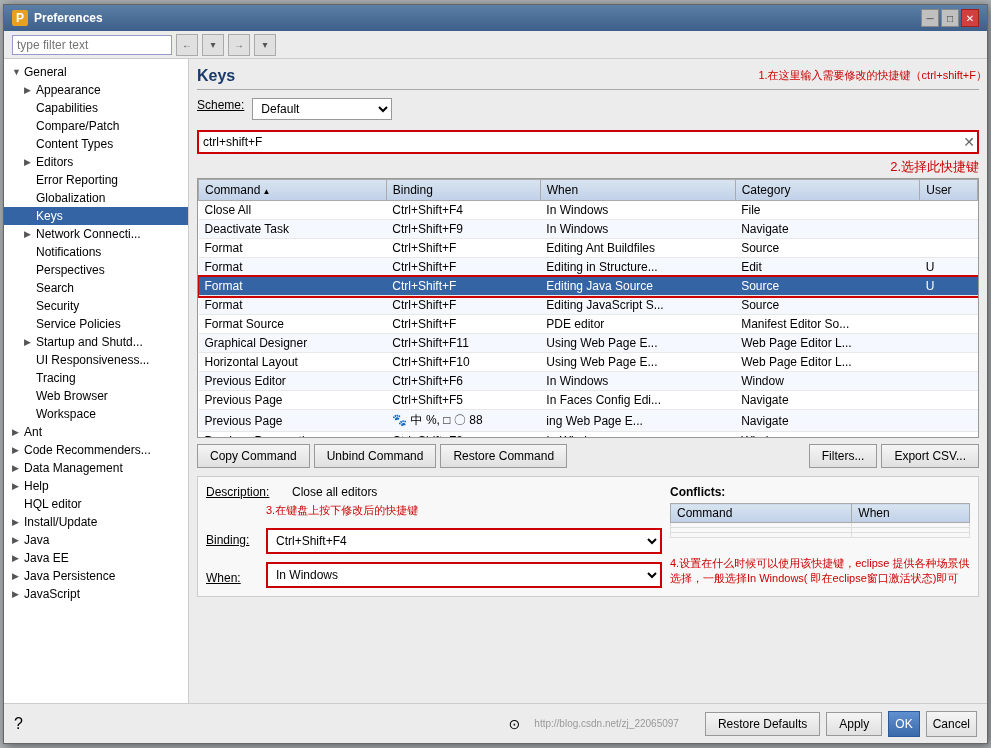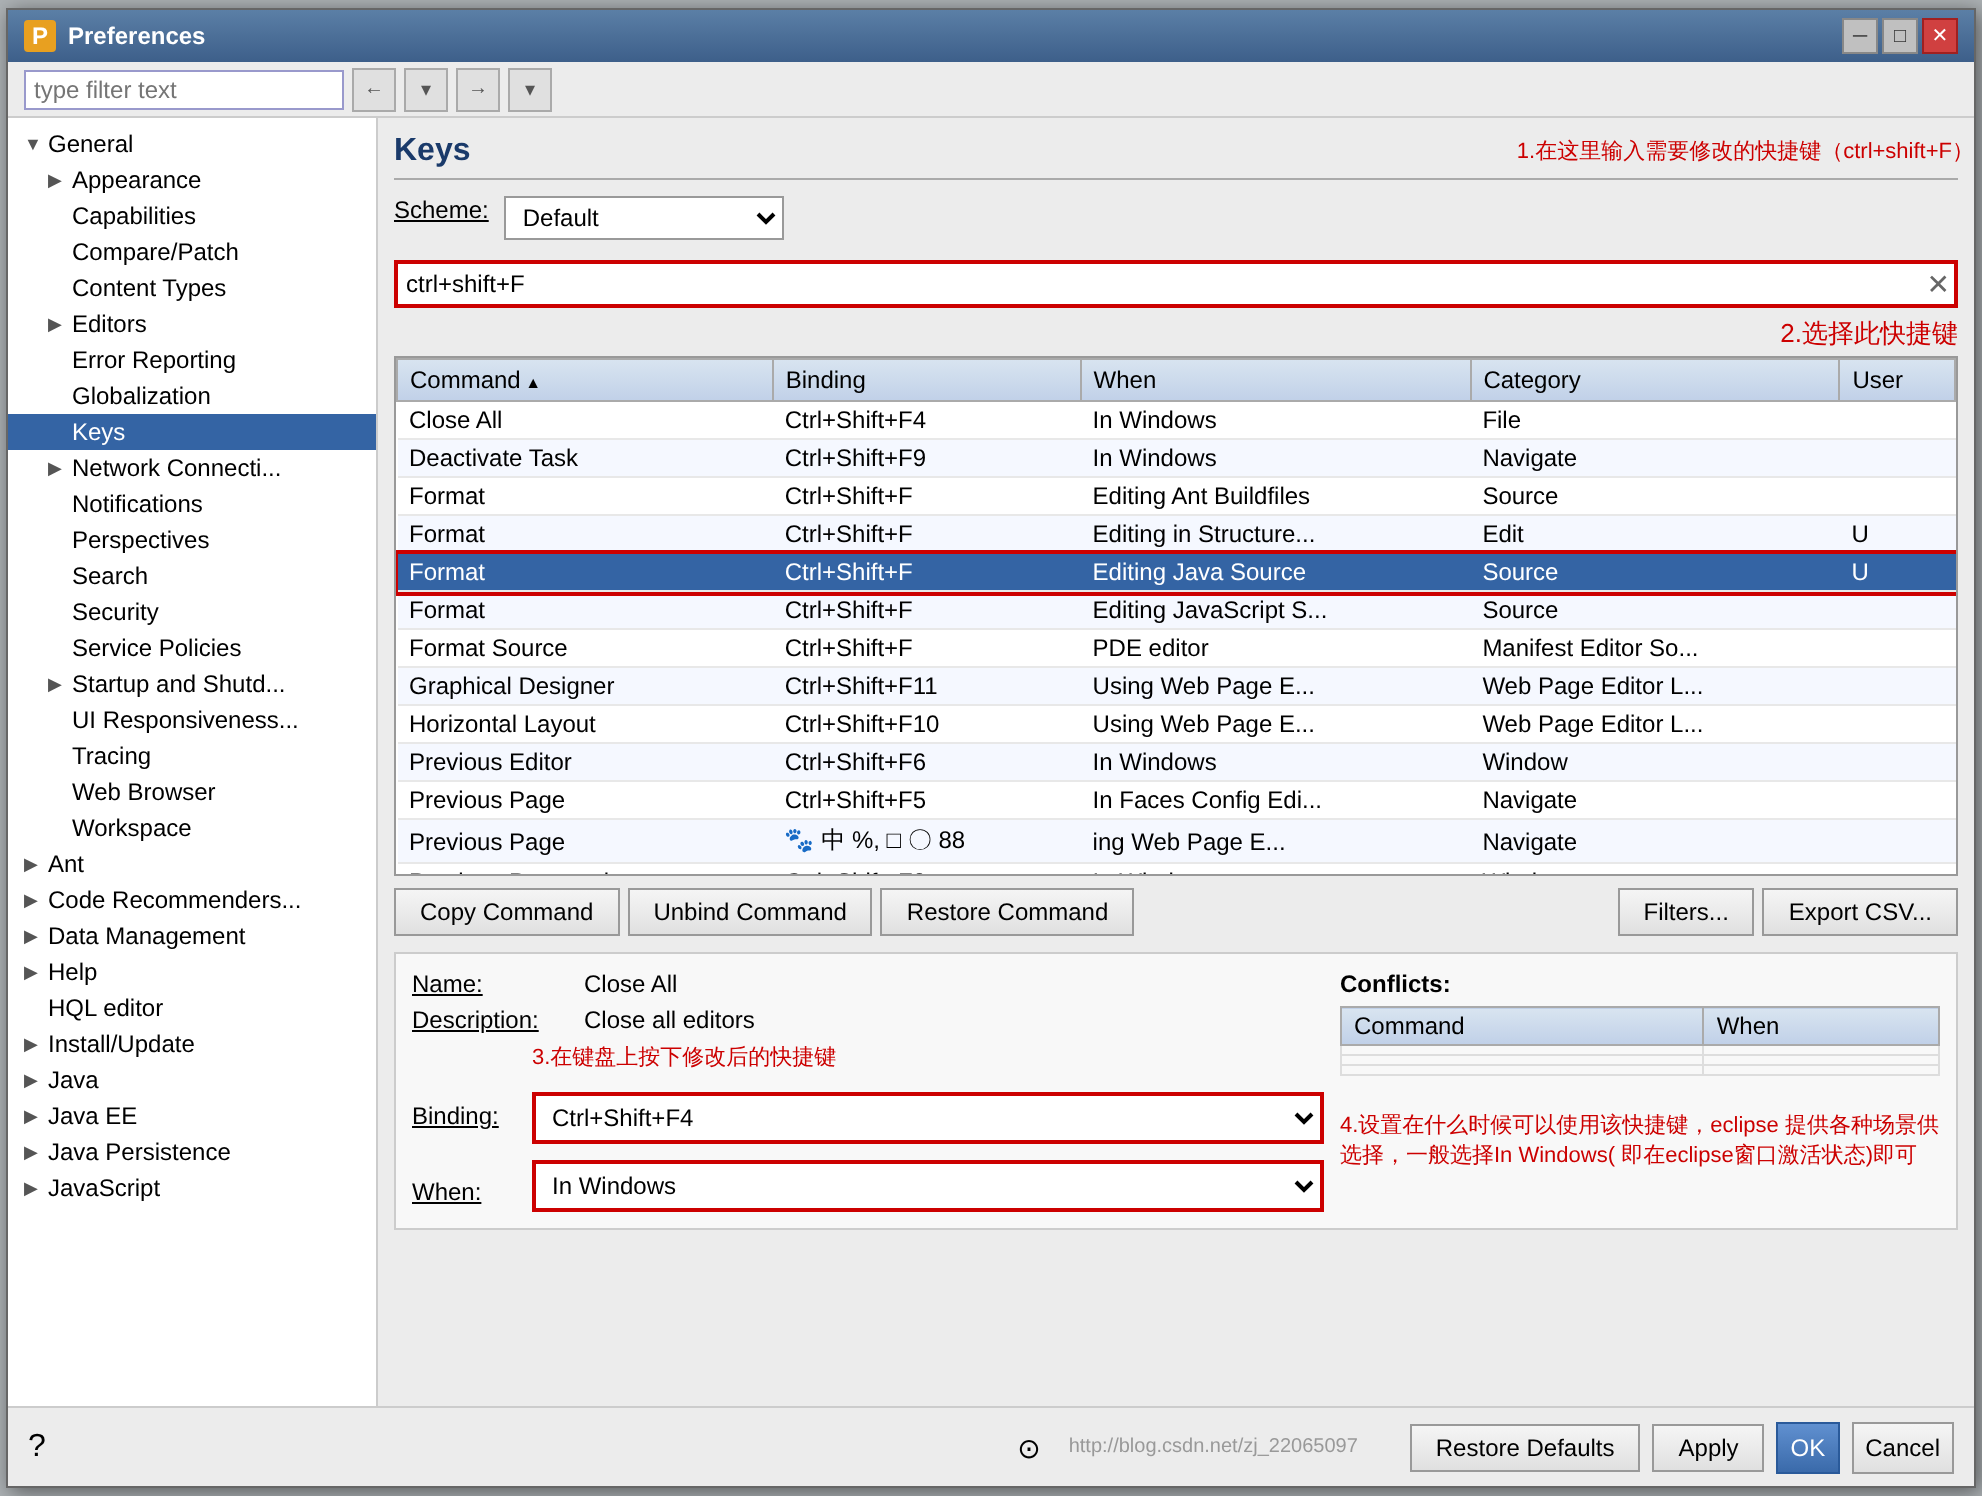--- a/index.html
+++ b/index.html
@@ -584,24 +584,20 @@
         <button class="cmd-btn">Unbind Command</button>
         <button class="cmd-btn">Restore Command</button>
         <div class="spacer"></div>
         <button class="cmd-btn">Filters...</button>
         <button class="cmd-btn">Export CSV...</button>
       </div>
 
       <div class="detail-panel">
         <div class="detail-left">
           <div class="detail-row">
-            <span class="detail-label">Name:</span>
-            <span class="detail-value">Close All</span>
-          </div>
-          <div class="detail-row">
             <span class="detail-label">Description:</span>
             <span class="detail-value">Close all editors</span>
           </div>
 
           <div style="color: #CC0000; font-size: 11px; margin: 4px 0 2px 60px; pointer-events: none;">3.在键盘上按下修改后的快捷键</div>
 
           <div class="binding-label-row">
             <span class="binding-label">Binding:</span>
             <select class="binding-select" style="flex:1;">
               <option>Ctrl+Shift+F4</option>

